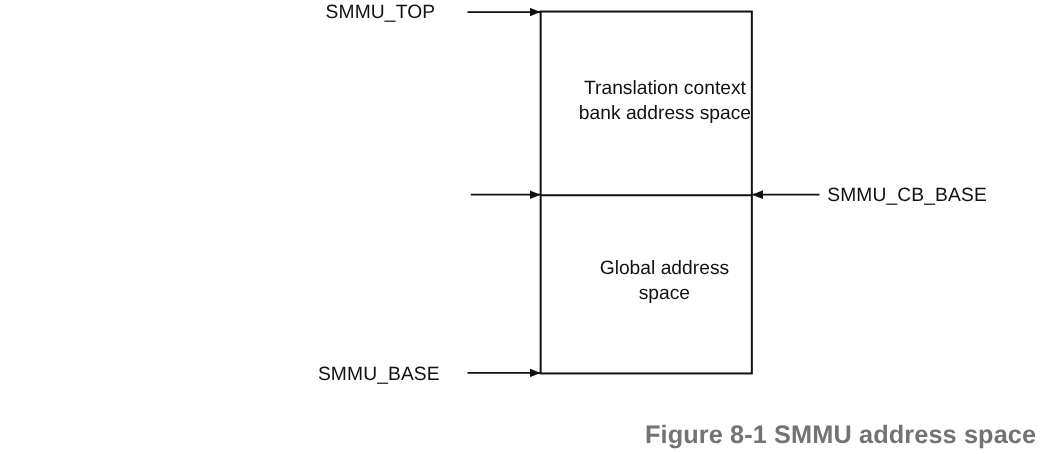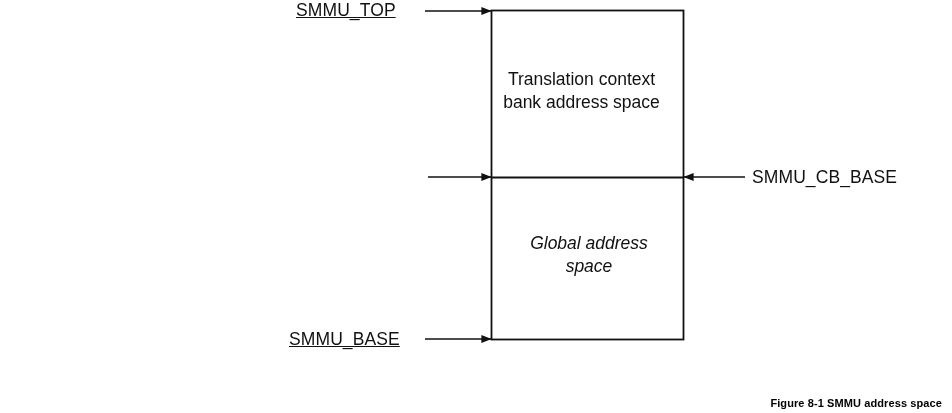--- a/index.html
+++ b/index.html
@@ -29,21 +29,20 @@
     position: absolute;
     color: #111111;
     font-size: 17.5px;
     font-family: "Liberation Sans", sans-serif;
     white-space: nowrap;
     letter-spacing: 0.1px;
     line-height: 1;
   }
   .lbl-right-align {
     text-align: center;
-    text-decoration: underline;
   }
   .region-text {
     position: absolute;
     color: #111111;
     font-size: 17.5px;
     font-family: "Liberation Sans", sans-serif;
     text-align: center;
     line-height: 1.32;
     white-space: pre-line;
   }
@@ -60,35 +59,35 @@
     top: 331px;
   }
   #smmu-cb-base-label {
     left: 752px;
     top: 169px;
   }
   #upper-region-text {
     left: 491px;
     top: 68px;
     width: 181px;
+    padding-left: 23px;
   }
   #lower-region-text {
-    left: 496px;
+    left: 511px;
     top: 232px;
     width: 186px;
-    font-style: italic;
   }
   #figure-caption {
     position: absolute;
     right: 10px;
     bottom: 4px;
     font-family: "Liberation Sans", sans-serif;
-    font-size: 11px;
+    font-size: 23px;
     font-weight: bold;
-    color: #000000;
+    color: #737373;
     white-space: nowrap;
     letter-spacing: 0.1px;
   }
   #watermark {
     position: absolute;
     left: 735px;
     top: 355px;
     font-family: "Liberation Sans", sans-serif;
     font-size: 25px;
     color: #e2e2e2;

